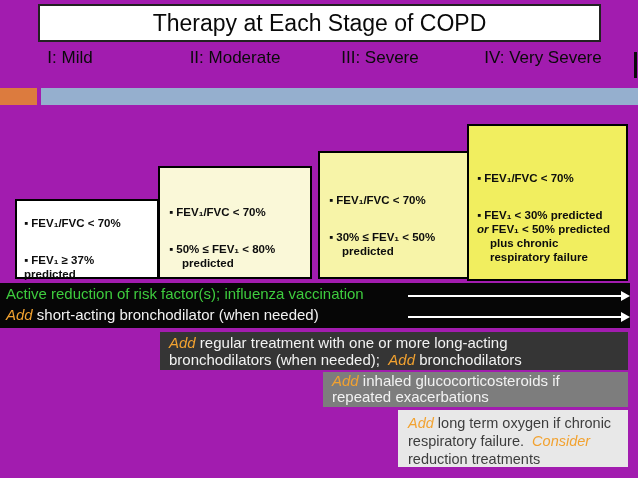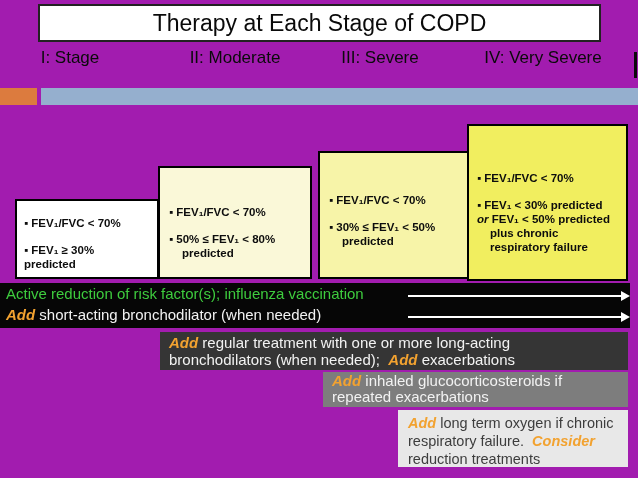--- a/index.html
+++ b/index.html
@@ -24,21 +24,21 @@
   
   .deco-orange{position:absolute;left:0;top:88px;width:37px;height:17px;background:var(--deco-orange,#dc7b3e);}
   .deco-blue{position:absolute;left:41px;top:88px;width:597px;height:17px;background:var(--deco-blue,#95afce);}
   
   .stage-box{position:absolute;border:2px solid #000;box-sizing:border-box;}
   .box-1{left:15px;top:199px;width:144px;height:80px;background:#ffffff;padding:15px 5px 0 7px;}
   .box-2{left:158px;top:166px;width:154px;height:113px;background:var(--box2-bg,#faf8d8);padding:37px 4px 0 9px;}
   .box-3{left:318px;top:151px;width:152px;height:128px;background:var(--box3-bg,#f7f4a8);padding:40px 4px 0 9px;z-index:2;}
   .box-4{left:467px;top:124px;width:161px;height:157px;background:var(--box4-bg,#f1ee5f);padding:45px 3px 0 8px;z-index:3;}
   .stage-box .line{font-weight:bold;font-size:11.5px;line-height:14px;color:#0d0d0d;white-space:nowrap;}
-  .stage-box .line.gap{margin-top:13px;}
+  .stage-box .line.gap{margin-top:23px;}
   .stage-box .line.ind{padding-left:13px;}
   
   .bar-black{position:absolute;left:0;top:283px;width:630px;height:45px;background:#060606;z-index:4;}
   .bar-line{position:absolute;left:6px;height:20px;font-size:15px;white-space:nowrap;}
   .bar-line.r0{top:2px;}
   .bar-line.r1{top:23px;}
   .arrow{position:absolute;height:0;border-top:2px solid #fff;width:213px;left:408px;}
   .arrow.a0{top:12px;}
   .arrow.a1{top:33px;}
   .arrow::after{
@@ -46,45 +46,45 @@
     border-left:9px solid #fff;border-top:5px solid transparent;border-bottom:5px solid transparent;
   }
   .row-band{position:absolute;box-sizing:border-box;white-space:nowrap;}
   .row-3{left:160px;top:332px;width:468px;height:38px;background:var(--bar-dark,#353535);padding:2px 0 4px 9px;font-size:15px;line-height:17px;}
   .row-4{left:323px;top:372px;width:305px;height:35px;background:var(--bar-mid,#7d7d7d);padding:1px 0 0 9px;font-size:15px;line-height:16px;}
   .row-5{left:398px;top:410px;width:230px;height:57px;background:var(--bar-light,#e8e8e8);padding:4px 0 0 10px;font-size:14.5px;line-height:18px;}
   
   .seg-g{color:var(--green-text,#3ecc3e);}
   .seg-w{color:#f2f2f2;}
   .seg-d{color:#3d3d3d;}
-  .seg-a{color:var(--accent-orange,#f2a230);font-weight:bold;font-style:italic;margin-top:12px;}
+  .seg-a{color:var(--accent-orange,#f2a230);font-weight:normal;font-style:italic;margin-top:12px;}
   .seg-i{font-style:italic;}
   .seg-n{}
 </style>
 </head>
 <body>
 
 <div class="slide">
 
   <div class="title-box">
     <span>Therapy at Each Stage of COPD</span>
   </div>
 
-  <div class="stage-label sl-1">I: Stage</div>
+  <div class="stage-label sl-1">I: Mild</div>
   <div class="stage-label sl-2">II: Moderate</div>
   <div class="stage-label sl-3">III: Severe</div>
   <div class="stage-label sl-4">IV: Very Severe</div>
 
   <div class="edge-tick"></div>
   <div class="deco-orange"></div>
   <div class="deco-blue"></div>
 
   <div class="stage-box box-1">
       <div class="line"><span class="seg-n">▪ FEV₁/FVC &lt; 70%</span></div>
-      <div class="line gap"><span class="seg-n">▪ FEV₁ ≥ 30%</span></div>
+      <div class="line gap"><span class="seg-n">▪ FEV₁ ≥ 37%</span></div>
       <div class="line"><span class="seg-n">predicted</span></div>
     </div>
   <div class="stage-box box-2">
       <div class="line"><span class="seg-n">▪ FEV₁/FVC &lt; 70%</span></div>
       <div class="line gap"><span class="seg-n">▪ 50% ≤ FEV₁ &lt; 80%</span></div>
       <div class="line ind"><span class="seg-n">predicted</span></div>
     </div>
   <div class="stage-box box-3">
       <div class="line"><span class="seg-n">▪ FEV₁/FVC &lt; 70%</span></div>
       <div class="line gap"><span class="seg-n">▪ 30% ≤ FEV₁ &lt; 50%</span></div>
@@ -104,21 +104,21 @@
       </div>
     <div class="bar-line r1 row-lines">
         <div class="line"><span class="seg-a">Add</span><span class="seg-w"> short-acting bronchodilator (when needed)</span></div>
       </div>
     <div class="arrow a0"></div>
     <div class="arrow a1"></div>
   </div>
 
   <div class="row-band row-3 row-lines">
       <div class="line"><span class="seg-a">Add</span><span class="seg-w"> regular treatment with one or more long-acting</span></div>
-      <div class="line"><span class="seg-w">bronchodilators (when needed); &nbsp;</span><span class="seg-a">Add</span><span class="seg-w"> exacerbations</span></div>
+      <div class="line"><span class="seg-w">bronchodilators (when needed); &nbsp;</span><span class="seg-a">Add</span><span class="seg-w"> bronchodilators</span></div>
     </div>
   <div class="row-band row-4 row-lines">
       <div class="line"><span class="seg-a">Add</span><span class="seg-w"> inhaled glucocorticosteroids if</span></div>
       <div class="line"><span class="seg-w">repeated exacerbations</span></div>
     </div>
   <div class="row-band row-5 row-lines">
       <div class="line"><span class="seg-a">Add</span><span class="seg-d"> long term oxygen if chronic</span></div>
       <div class="line"><span class="seg-d">respiratory failure. &nbsp;</span><span class="seg-a">Consider</span></div>
       <div class="line"><span class="seg-d">reduction treatments</span></div>
     </div>

